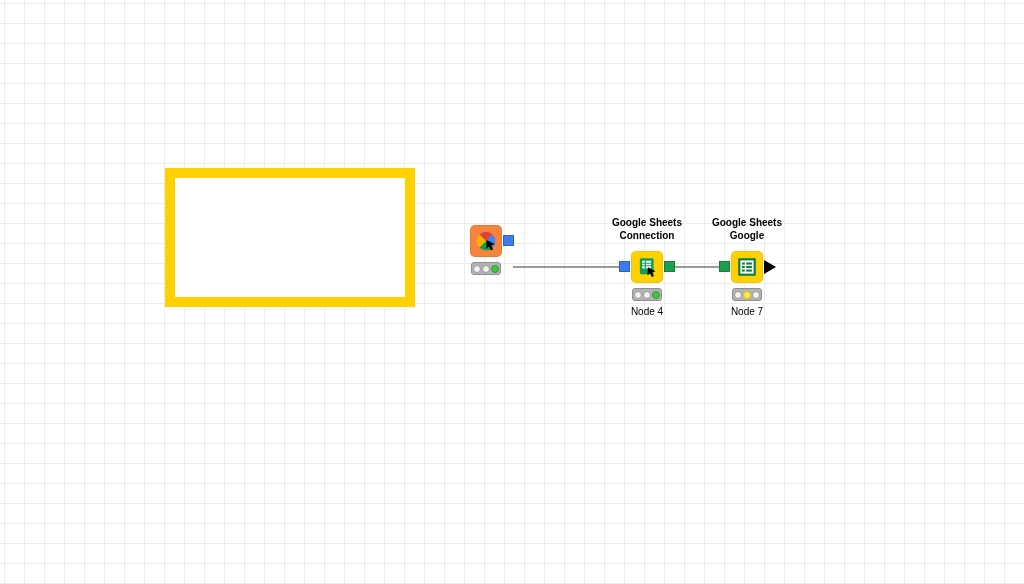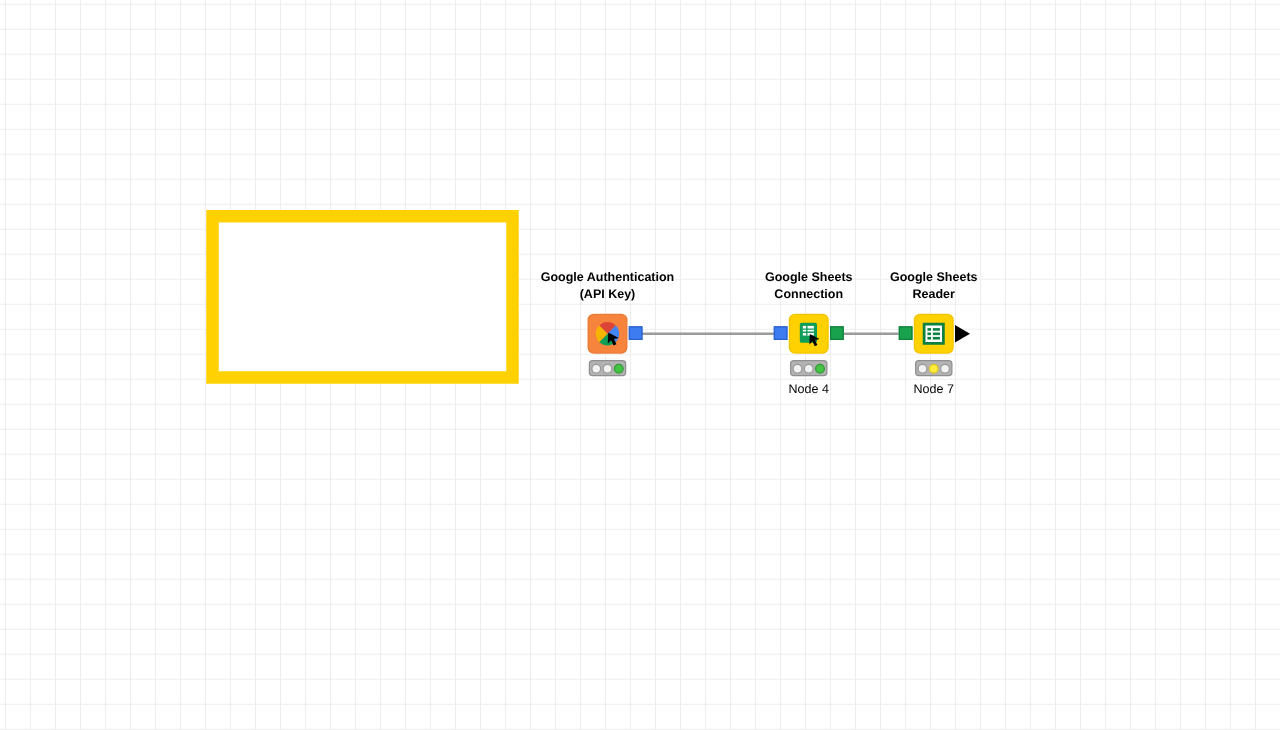--- a/index.html
+++ b/index.html
@@ -81,24 +81,20 @@
 <body>
 
 <div class="canvas">
 
   <div class="annotation"></div>
 
   <div class="wire w1"></div>
   <div class="wire w2"></div>
 
   <div class="node n1">
-    <div class="node-title">
-      <div>Google Authentication</div>
-      <div>(API Key)</div>
-    </div>
     <div class="node-body orange">
       <svg class="icon-svg" width="22" height="22" viewBox="0 0 20 20">
         <path d="M10,10 L4,4 A8.5,8.5 0 0 1 16,4 Z" fill="#db4437"></path>
         <path d="M10,10 L16,4 A8.5,8.5 0 0 1 16,16 Z" fill="#4285f4"></path>
         <path d="M10,10 L16,16 A8.5,8.5 0 0 1 4,16 Z" fill="#0f9d58"></path>
         <path d="M10,10 L4,16 A8.5,8.5 0 0 1 4,4 Z" fill="#f4b400"></path>
         <path d="M10.5,9 L18.2,13 L14.7,13.9 L16.5,17.6 L14.4,18.6 L12.6,14.8 L10.2,17.3 Z" fill="#000"></path>
       </svg>
       <div class="port out blue"></div>
     </div>
@@ -128,21 +124,21 @@
       <span class="dot"></span>
       <span class="dot"></span>
       <span class="dot on-green"></span>
     </div>
     <div class="node-label">Node 4</div>
   </div>
 
   <div class="node n3">
     <div class="node-title">
       <div>Google Sheets</div>
-      <div>Reader</div>
+      <div>Google</div>
     </div>
     <div class="node-body yellow">
       <svg class="icon-svg" width="22" height="22" viewBox="0 0 20 20">
         <rect x="3" y="3" width="14" height="14" fill="#ffffff" stroke="#0b8043" stroke-width="2"></rect>
         <rect x="5.4" y="5.9" width="2.6" height="1.9" fill="#0b8043"></rect>
         <rect x="9.3" y="5.9" width="5.2" height="1.9" fill="#0b8043"></rect>
         <rect x="5.4" y="9.1" width="2.6" height="1.9" fill="#0b8043"></rect>
         <rect x="9.3" y="9.1" width="5.2" height="1.9" fill="#0b8043"></rect>
         <rect x="5.4" y="12.3" width="2.6" height="1.9" fill="#0b8043"></rect>
         <rect x="9.3" y="12.3" width="5.2" height="1.9" fill="#0b8043"></rect>

